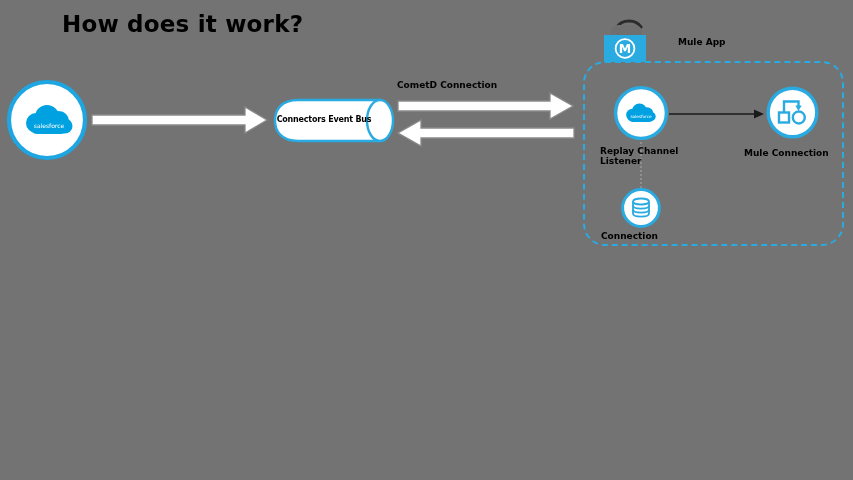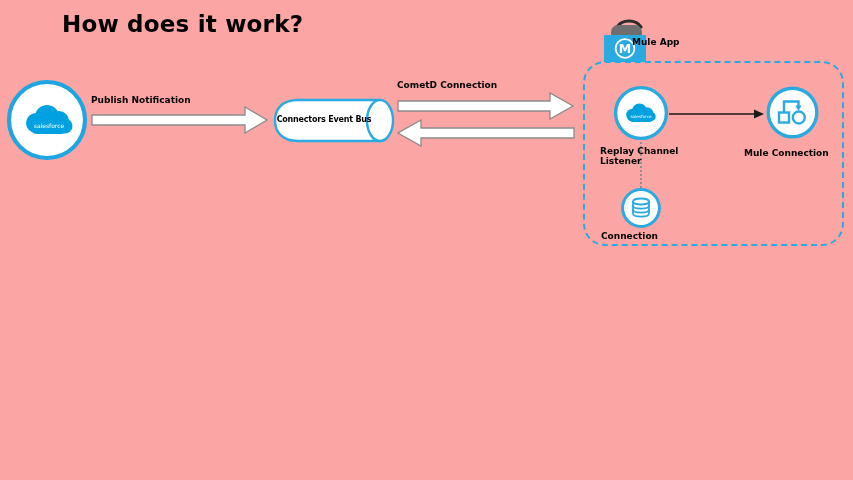--- a/index.html
+++ b/index.html
@@ -1,17 +1,17 @@
 <!DOCTYPE html>
 <html><head>
 <meta charset="utf-8">
 <style>
   html,body{margin:0;padding:0;background:#ffffff;}
   #canvas{
-    position:relative;width:853px;height:480px;background:#fca5a5;overflow:hidden;
+    position:relative;width:853px;height:480px;background:#737373;overflow:hidden;
     font-family:"DejaVu Sans","Liberation Sans",sans-serif;color:#000;
   }
   .abs{position:absolute;}
   .lbl{font-weight:bold;font-size:9px;color:#000;text-align:left;line-height:1.12;z-index:3;}
   .nowrap{white-space:nowrap;}
 
   
   #title{left:62px;top:11px;font-size:23px;font-weight:bold;letter-spacing:0.2px;}
 
   
@@ -30,21 +30,21 @@
   #cometd-arrow-right{left:397px;top:92px;}
   #cometd-arrow-left{left:397px;top:119px;}
 
   
   #muleapp-box{left:583px;top:61px;width:261px;height:185px;box-sizing:border-box;
     border:2px dashed #29ABE2;border-radius:22px;z-index:0;}
   #mule-logo-arc{left:615px;top:17px;z-index:2;}
   #mule-logo-dome{left:611px;top:25px;width:31px;height:11px;background:#6f6f6f;
     border-radius:7px 7px 2px 2px;z-index:2;}
   #mule-logo-square{left:604px;top:35px;width:42px;height:27px;background:#29ABE2;z-index:2;}
-  #muleapp-label{left:632px;top:37px;text-align:left;}
+  #muleapp-label{left:678px;top:37px;text-align:left;}
 
   
   #replay-node{left:612px;top:84px;width:58px;height:58px;z-index:2;}
   #replay-label{left:600px;top:146px;width:84px;}
 
   
   #flow-arrow{left:669px;top:107px;}
 
   
   #connectors-node{left:765px;top:85px;width:55px;height:55px;z-index:2;}
@@ -69,21 +69,20 @@
     <g>
       <circle cx="31" cy="45" r="10" fill="#00A1E0"></circle>
       <circle cx="42" cy="39" r="12" fill="#00A1E0"></circle>
       <circle cx="54" cy="43" r="10" fill="#00A1E0"></circle>
       <circle cx="60" cy="48" r="7.5" fill="#00A1E0"></circle>
       <rect x="25" y="41" width="38" height="15" rx="7" fill="#00A1E0"></rect>
       <text x="44" y="50" text-anchor="middle" font-size="6" fill="#ffffff">salesforce</text>
     </g>
   </svg>
 
-  <div id="publish-label" class="abs lbl nowrap">Publish Notification</div>
   <svg id="publish-arrow" class="abs" width="178" height="28" viewBox="0 0 178 28">
     <polygon points="1,9 154,9 154,1 176,14 154,27 154,19 1,19" fill="#ffffff" stroke="#8A8A8A" stroke-width="1.3"></polygon>
   </svg>
 
   <svg id="eventbus" class="abs" width="126" height="47" viewBox="0 0 126 47">
     <path d="M109,3 H27 C10,3 4,13 4,23.5 C4,34 10,44 27,44 H109 Z" fill="#ffffff" stroke="#29ABE2" stroke-width="2.4"></path>
     <ellipse cx="109" cy="23.5" rx="13" ry="20.5" fill="#ffffff" stroke="#29ABE2" stroke-width="2.4"></ellipse>
   </svg>
   <div id="eventbus-label" class="abs lbl nowrap">Connectors Event Bus</div>
 

